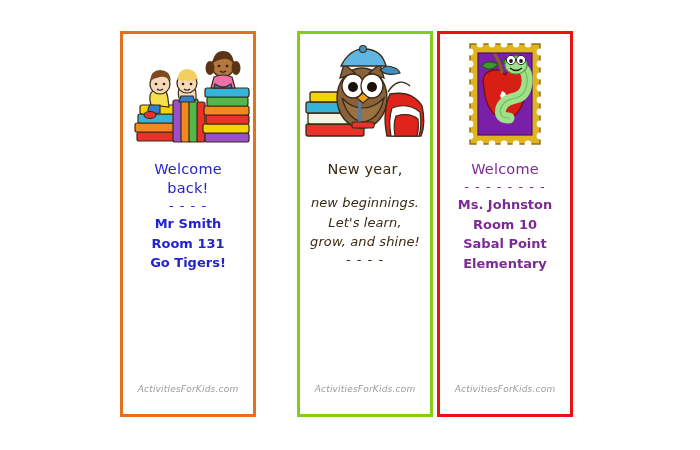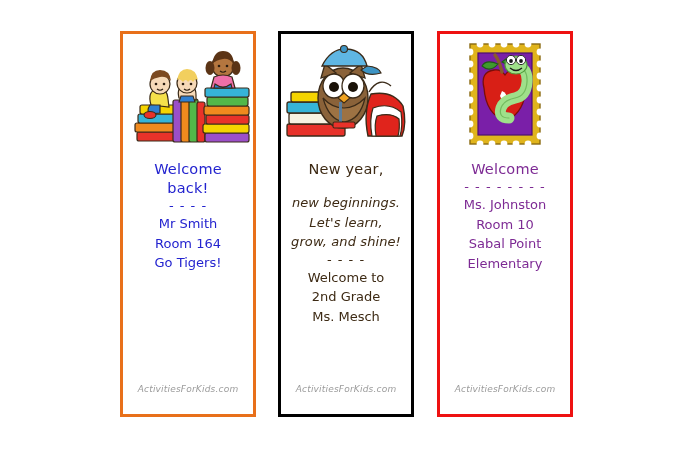--- a/index.html
+++ b/index.html
@@ -28,21 +28,21 @@
     height: 386px;
     background: #ffffff;
     box-sizing: border-box;
     display: flex;
     flex-direction: column;
     align-items: center;
     overflow: hidden;
   }
 
   .bm-1 { left: 120px; border: 3px solid #e8701a; }
-  .bm-2 { left: 278px; border: 3px solid #000000; }
+  .bm-2 { left: 297px; border: 3px solid #84cc16; }
   .bm-3 { left: 437px; border: 3px solid #ee1111; }
 
   .art {
     width: 100%;
     height: 118px;
     position: relative;
     flex: 0 0 auto;
     margin-top: 2px;
   }
 
@@ -73,20 +73,21 @@
   }
   .divider-line {
     font-size: 13px;
     line-height: 16px;
     letter-spacing: 1px;
   }
   .sign-lines {
     font-size: 13px;
     line-height: 19.5px;
     white-space: pre-line;
+    font-weight: bold;
   }
 
   .bm-1 .headline, .bm-1 .body-lines,
   .bm-1 .divider-line, .bm-1 .sign-lines { color: #2323cf; }
   .bm-2 .headline, .bm-2 .body-lines,
   .bm-2 .divider-line, .bm-2 .sign-lines { color: #3d2a14; }
   .bm-3 .headline, .bm-3 .body-lines,
   .bm-3 .divider-line, .bm-3 .sign-lines { color: #7d2a94; }
 
   .watermark {
@@ -153,21 +154,21 @@
         <path d="M97 35 q3 2.5 6 0" stroke="#2b1d10" stroke-width="1.1" fill="none"></path>
         <path d="M91 41 q9 -4 18 0 l3 11 l-24 0z" fill="#ef6fa8" stroke="#3a2a18" stroke-width="1.2"></path>
         <path d="M92 48 q8 6 16 0 l1 4 l-18 0z" fill="#2f7fd1" stroke="#3a2a18" stroke-width="1.1"></path>
       </svg>
     </div>
     <div class="text-block">
       <div class="headline">Welcome
 back!</div>
       <div class="divider-line">- - - -</div>
       <div class="sign-lines">Mr Smith
-Room 164
+Room 131
 Go Tigers!</div>
       <div class="watermark">ActivitiesForKids.com</div>
     </div>
   </div>
 
   <div class="bookmark bm-2">
     <div class="art">
       <svg viewBox="0 0 130 118" width="130" height="118" aria-hidden="true">
 
         <rect x="6" y="88" width="58" height="12" rx="2" fill="#e8322a" stroke="#3a2a18" stroke-width="1.3"></rect>
@@ -196,23 +197,20 @@
         <path d="M96 80 q14 -4 22 3 q1 10 -1 17 l-22 0 q-2 -12 1 -20z" fill="#e0241c" stroke="#3a2a18" stroke-width="1.2"></path>
         <path d="M88 56 q10 -16 22 -6" stroke="#3a2a18" stroke-width="1.4" fill="none"></path>
       </svg>
     </div>
     <div class="text-block">
       <div class="headline">New year,</div>
       <div class="body-lines">new beginnings.
 Let's learn,
 grow, and shine!</div>
       <div class="divider-line">- - - -</div>
-      <div class="sign-lines">Welcome to
-2nd Grade
-Ms. Mesch</div>
       <div class="watermark">ActivitiesForKids.com</div>
     </div>
   </div>
 
   <div class="bookmark bm-3">
     <div class="art">
       <svg viewBox="0 0 130 118" width="130" height="118" aria-hidden="true">
 
         <rect x="30" y="8" width="70" height="100" fill="#e0b41c" stroke="#8a6a10" stroke-width="1.4"></rect>
         <g fill="#ffffff">

